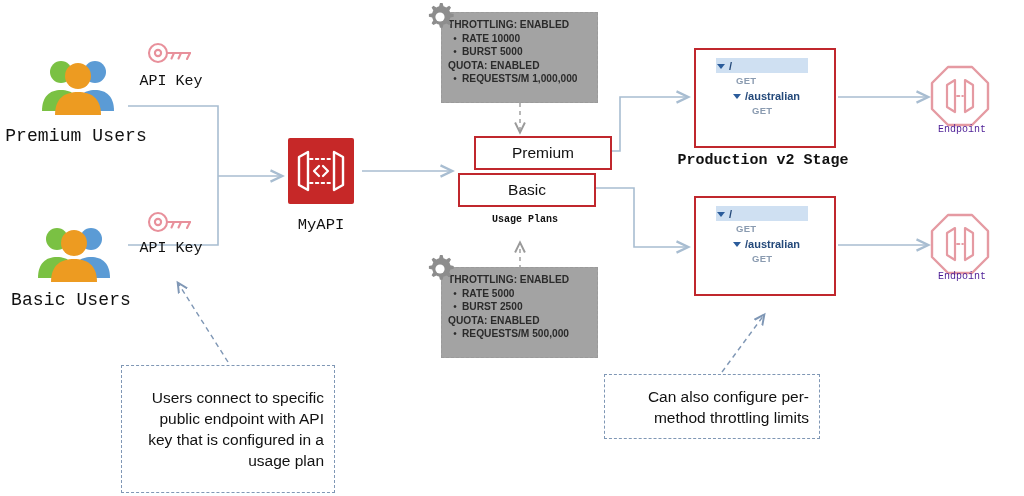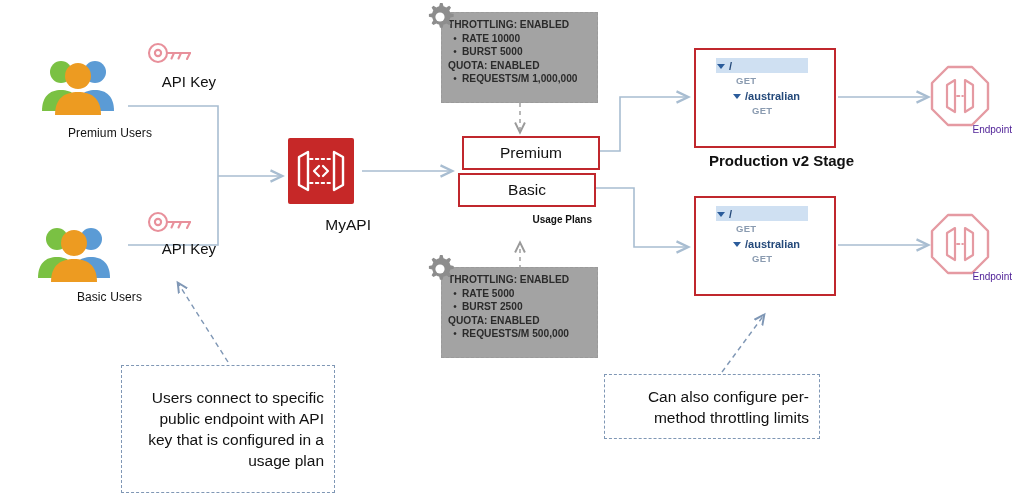--- a/index.html
+++ b/index.html
@@ -1,23 +1,23 @@
 <!DOCTYPE html>
 <html><head>
 <meta charset="utf-8">
 <style>
   html,body{margin:0;padding:0;background:#ffffff;}
   body{width:1024px;height:496px;position:relative;overflow:hidden;
        font-family:"Liberation Sans", sans-serif;color:#1a1a1a;}
   .canvas{position:absolute;inset:0;}
   svg.wires{position:absolute;left:0;top:0;width:1024px;height:496px;overflow:visible;}
-  .lbl{position:absolute;text-align:right;font-family:Liberation Sans, sans-serif;}
-
-  
-  .userlabel{font-size:12px;font-weight:400;color:#111;letter-spacing:.1px;}
+  .lbl{position:absolute;text-align:center;font-family:Liberation Mono, monospace;}
+
+  
+  .userlabel{font-size:18px;font-weight:400;color:#111;letter-spacing:.1px;}
   .keylabel{font-size:15px;font-weight:400;color:#111;}
   .apiname{font-size:15.5px;color:#111;}
   .stagelabel{font-size:15px;font-weight:600;color:#111;}
   .endpointlabel{font-size:10px;color:#4c1d95;}
   .usageplanlabel{font-size:10px;font-weight:600;color:#111;}
 
   
   .planbox{position:absolute;border:2.5px solid #c0272d;background:#ffffff;
            display:flex;align-items:center;justify-content:center;
            font-size:15.5px;color:#111;}
@@ -163,21 +163,21 @@
         <path d="M22,45 L44,45"></path>
       </g>
       <g fill="none" stroke="#ffffff" stroke-width="2.2" stroke-linecap="round" stroke-linejoin="round">
         <path d="M31,28 L26,33 L31,38"></path>
         <path d="M35,28 L40,33 L35,38"></path>
       </g>
     </svg>
   </div>
   <div class="lbl apiname" style="left:271px;top:216px;width:100px;">MyAPI</div>
 
-  <div class="planbox" style="left:462px;top:136px;width:134px;height:30px;">
+  <div class="planbox" style="left:474px;top:136px;width:134px;height:30px;">
     <span>Premium</span>
   </div>
   <div class="planbox" style="left:458px;top:173px;width:134px;height:30px;">
     <span>Basic</span>
   </div>
   <div class="lbl usageplanlabel" style="left:458px;top:214px;width:134px;">Usage Plans</div>
 
   <div class="icon" style="left:423px;top:0px;width:34px;height:34px;z-index:4;">
     <svg width="34" height="34" viewBox="0 0 34 34">
       <path d="M17,3 l2.6,0 l0.9,3.3 a11,11 0 0 1 2.7,1.1 l3,-1.7 l1.8,1.8 l-1.7,3 a11,11 0 0 1 1.1,2.7 l3.3,0.9 l0,2.6 l-3.3,0.9 a11,11 0 0 1 -1.1,2.7 l1.7,3 l-1.8,1.8 l-3,-1.7 a11,11 0 0 1 -2.7,1.1 l-0.9,3.3 l-2.6,0 l-0.9,-3.3 a11,11 0 0 1 -2.7,-1.1 l-3,1.7 l-1.8,-1.8 l1.7,-3 a11,11 0 0 1 -1.1,-2.7 l-3.3,-0.9 l0,-2.6 l3.3,-0.9 a11,11 0 0 1 1.1,-2.7 l-1.7,-3 l1.8,-1.8 l3,1.7 a11,11 0 0 1 2.7,-1.1 Z" fill="#8d8d8d"></path>

